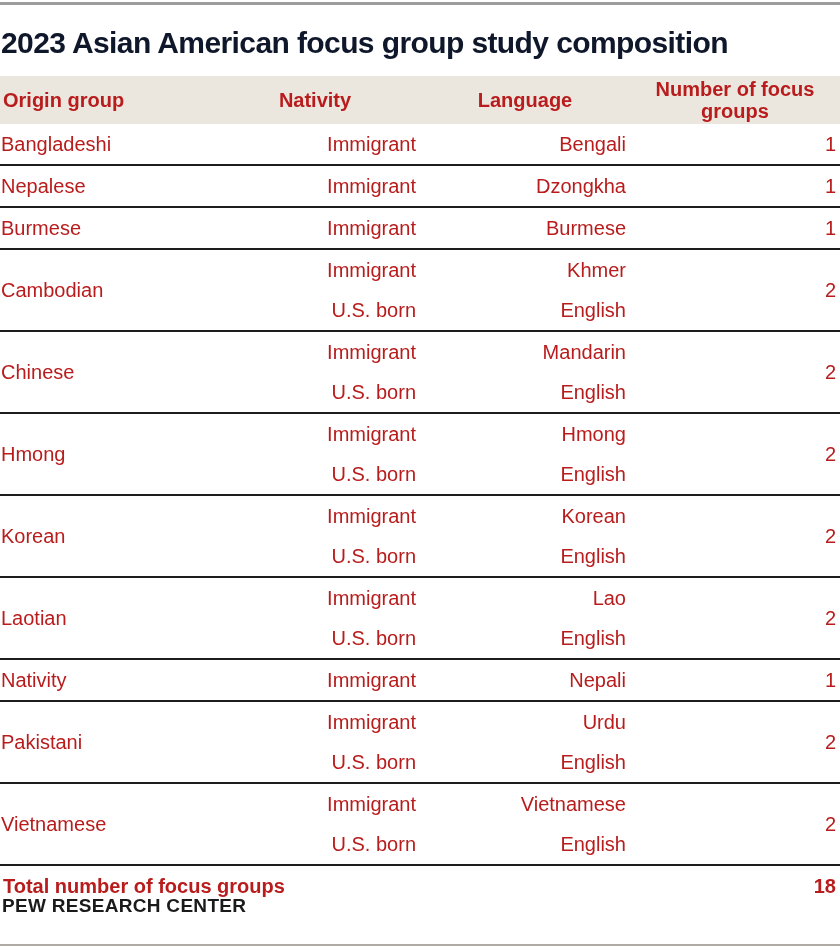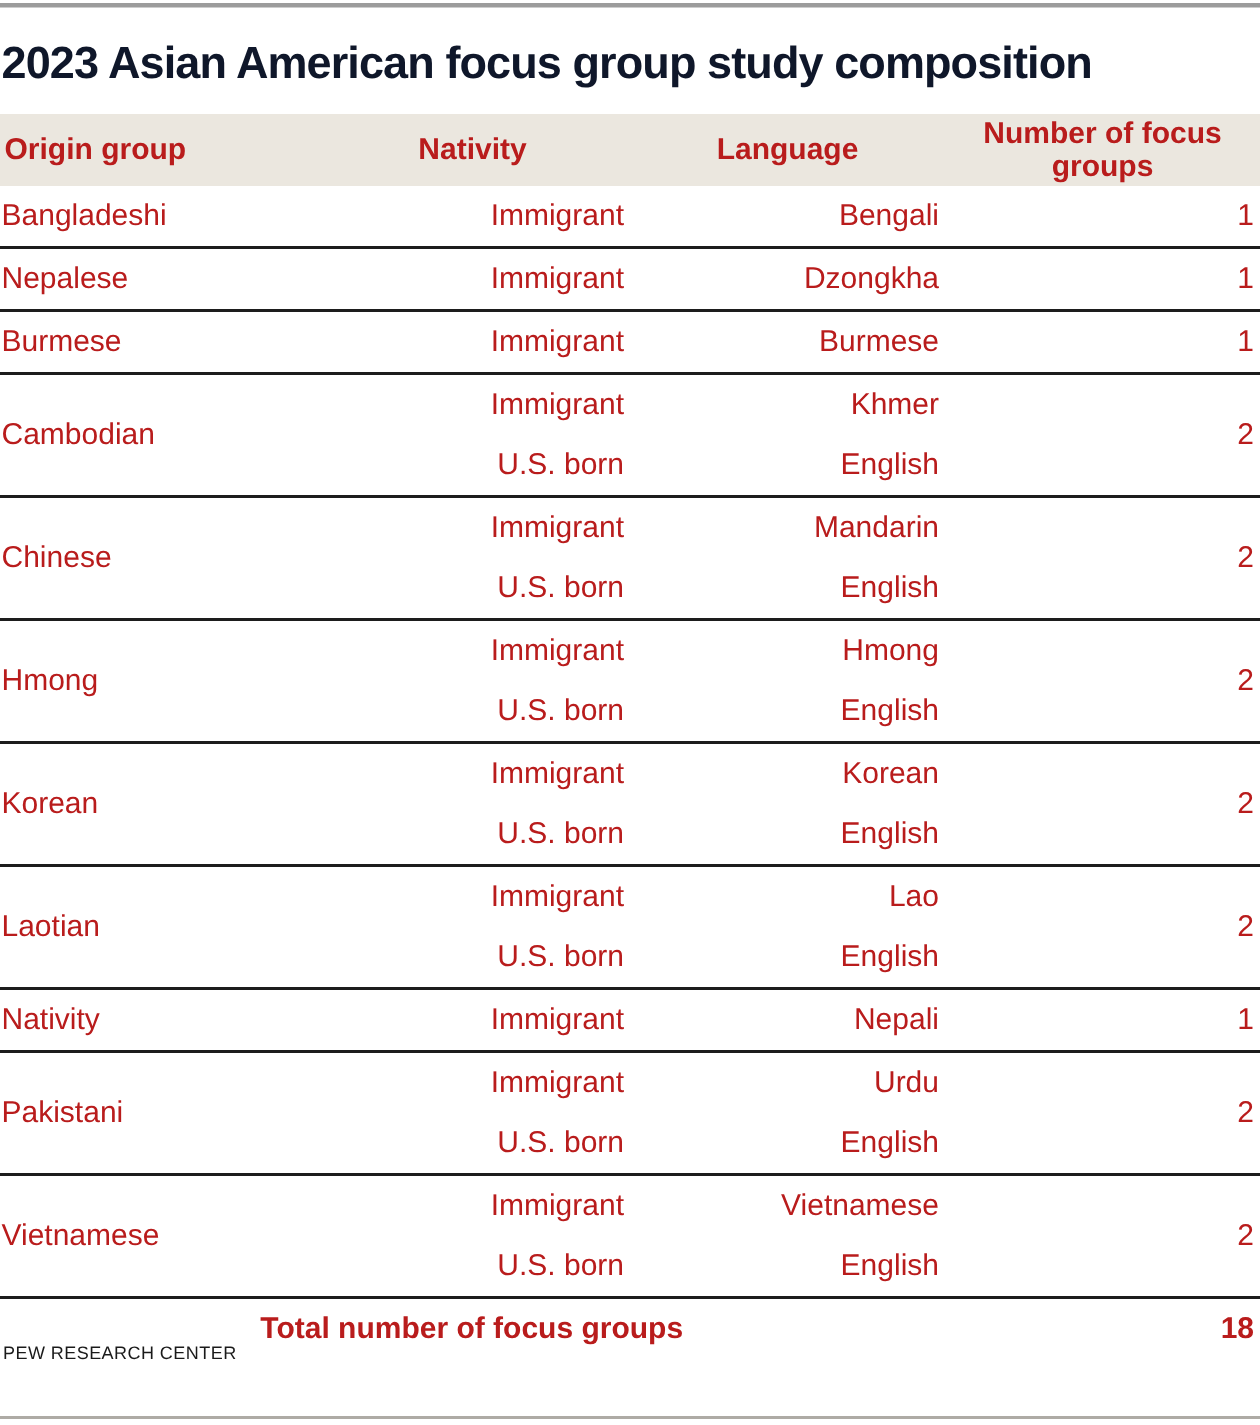--- a/index.html
+++ b/index.html
@@ -76,32 +76,32 @@
     border-bottom: 2px solid #1d1d1d;
   }
   tbody.total-band {
     border-bottom: none;
   }
   tbody.total-band td {
     height: 40px;
     font-weight: bold;
   }
   td.total-label {
-    text-align: center;
+    text-align: left;
     padding-left: 3px;
   }
   td.total-value {
     text-align: right;
   }
   .source {
     position: absolute;
     top: 895px;
     left: 2px;
-    font-size: 12px;
-    font-weight: normal;
+    font-size: 19px;
+    font-weight: bold;
     letter-spacing: 0.3px;
   }
   .bottom-rule {
     position: absolute;
     top: 944px;
     left: 0;
     width: 840px;
     height: 2px;
     background: #aeaba5;
   }

